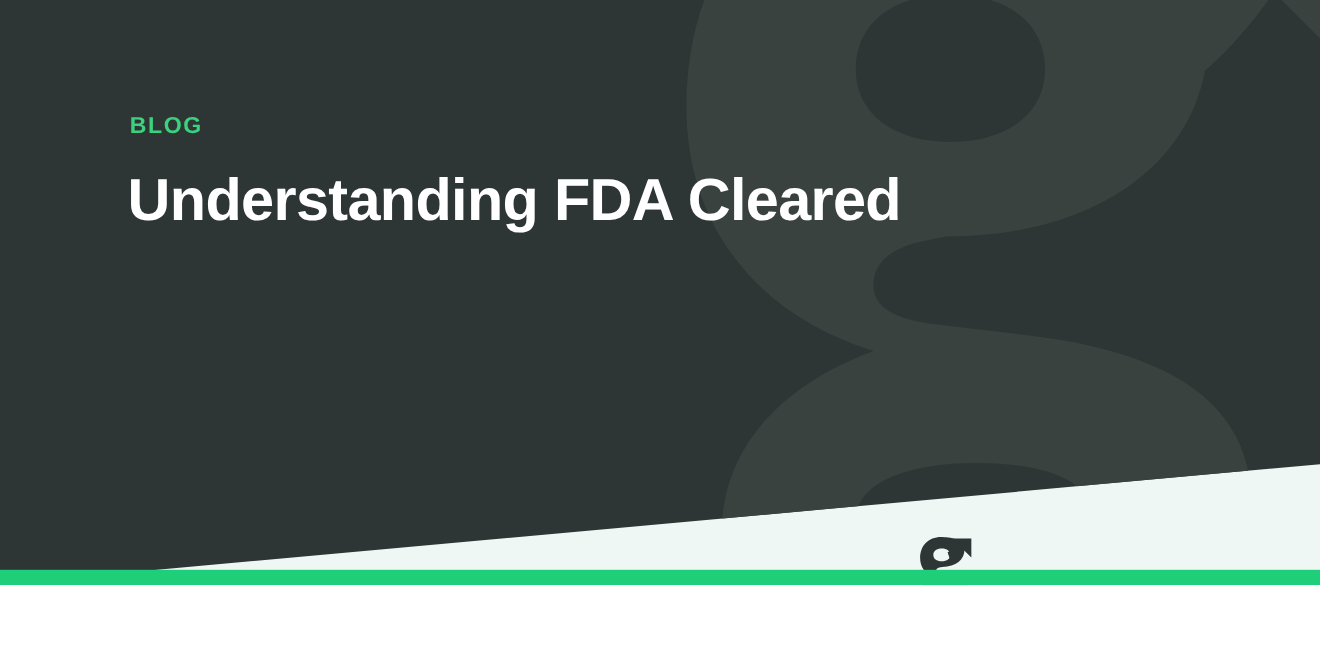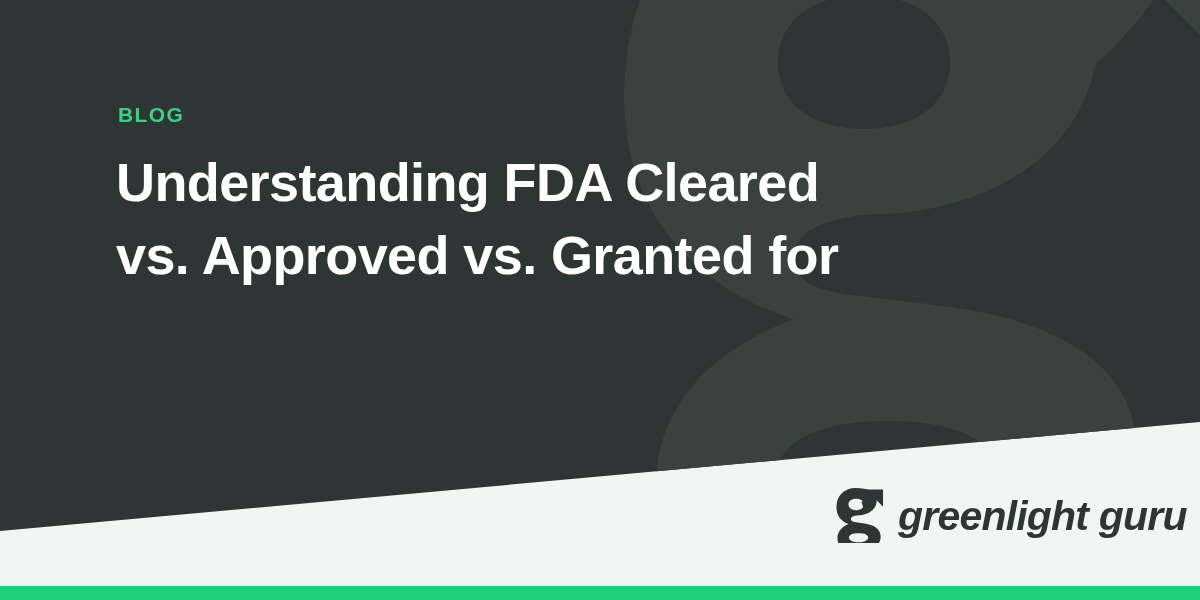--- a/index.html
+++ b/index.html
@@ -7,21 +7,21 @@
     padding: 0;
     background: #ffffff;
   }
   body {
     font-family: "Liberation Sans", sans-serif;
   }
 
   #banner {
     position: relative;
     width: 1200px;
-    height: 600px;
+    height: 532px;
     overflow: hidden;
     background: #EFF7F5;
   }
 
   
   #dark-panel {
     position: absolute;
     left: 0;
     top: 0;
     width: 1200px;
@@ -159,21 +159,20 @@
                  C 450 160, 478 136, 500 104
                  Z"></path>
       </g>
     </svg>
   </div>
 
   <div id="eyebrow">BLOG</div>
 
   <h1 id="headline">
     <span class="hl-line">Understanding FDA Cleared</span>
-    <span class="hl-line">vs. Approved vs. Granted for</span>
   </h1>
 
   <div id="logo-lockup">
     <svg id="logo-mark" viewBox="0 0 200 232" xmlns="http://www.w3.org/2000/svg">
       <g fill="#2D3635">
         <path d="M82 4
                  C 32 4, 2 38, 2 84
                  C 2 118, 20 142, 52 154
                  C 22 166, 6 188, 6 214
                  C 6 250, 44 268, 94 268
@@ -201,18 +200,17 @@
         <path d="M124 10
                  L 196 10
                  L 196 82
                  L 168 54
                  C 152 76, 136 90, 118 98
                  L 106 62
                  C 120 56, 132 46, 142 32
                  Z"></path>
       </g>
     </svg>
-    <div id="logo-wordmark">greenlight guru</div>
   </div>
 
   <div id="bottom-bar"></div>
 
 </div>
 
 </body></html>

